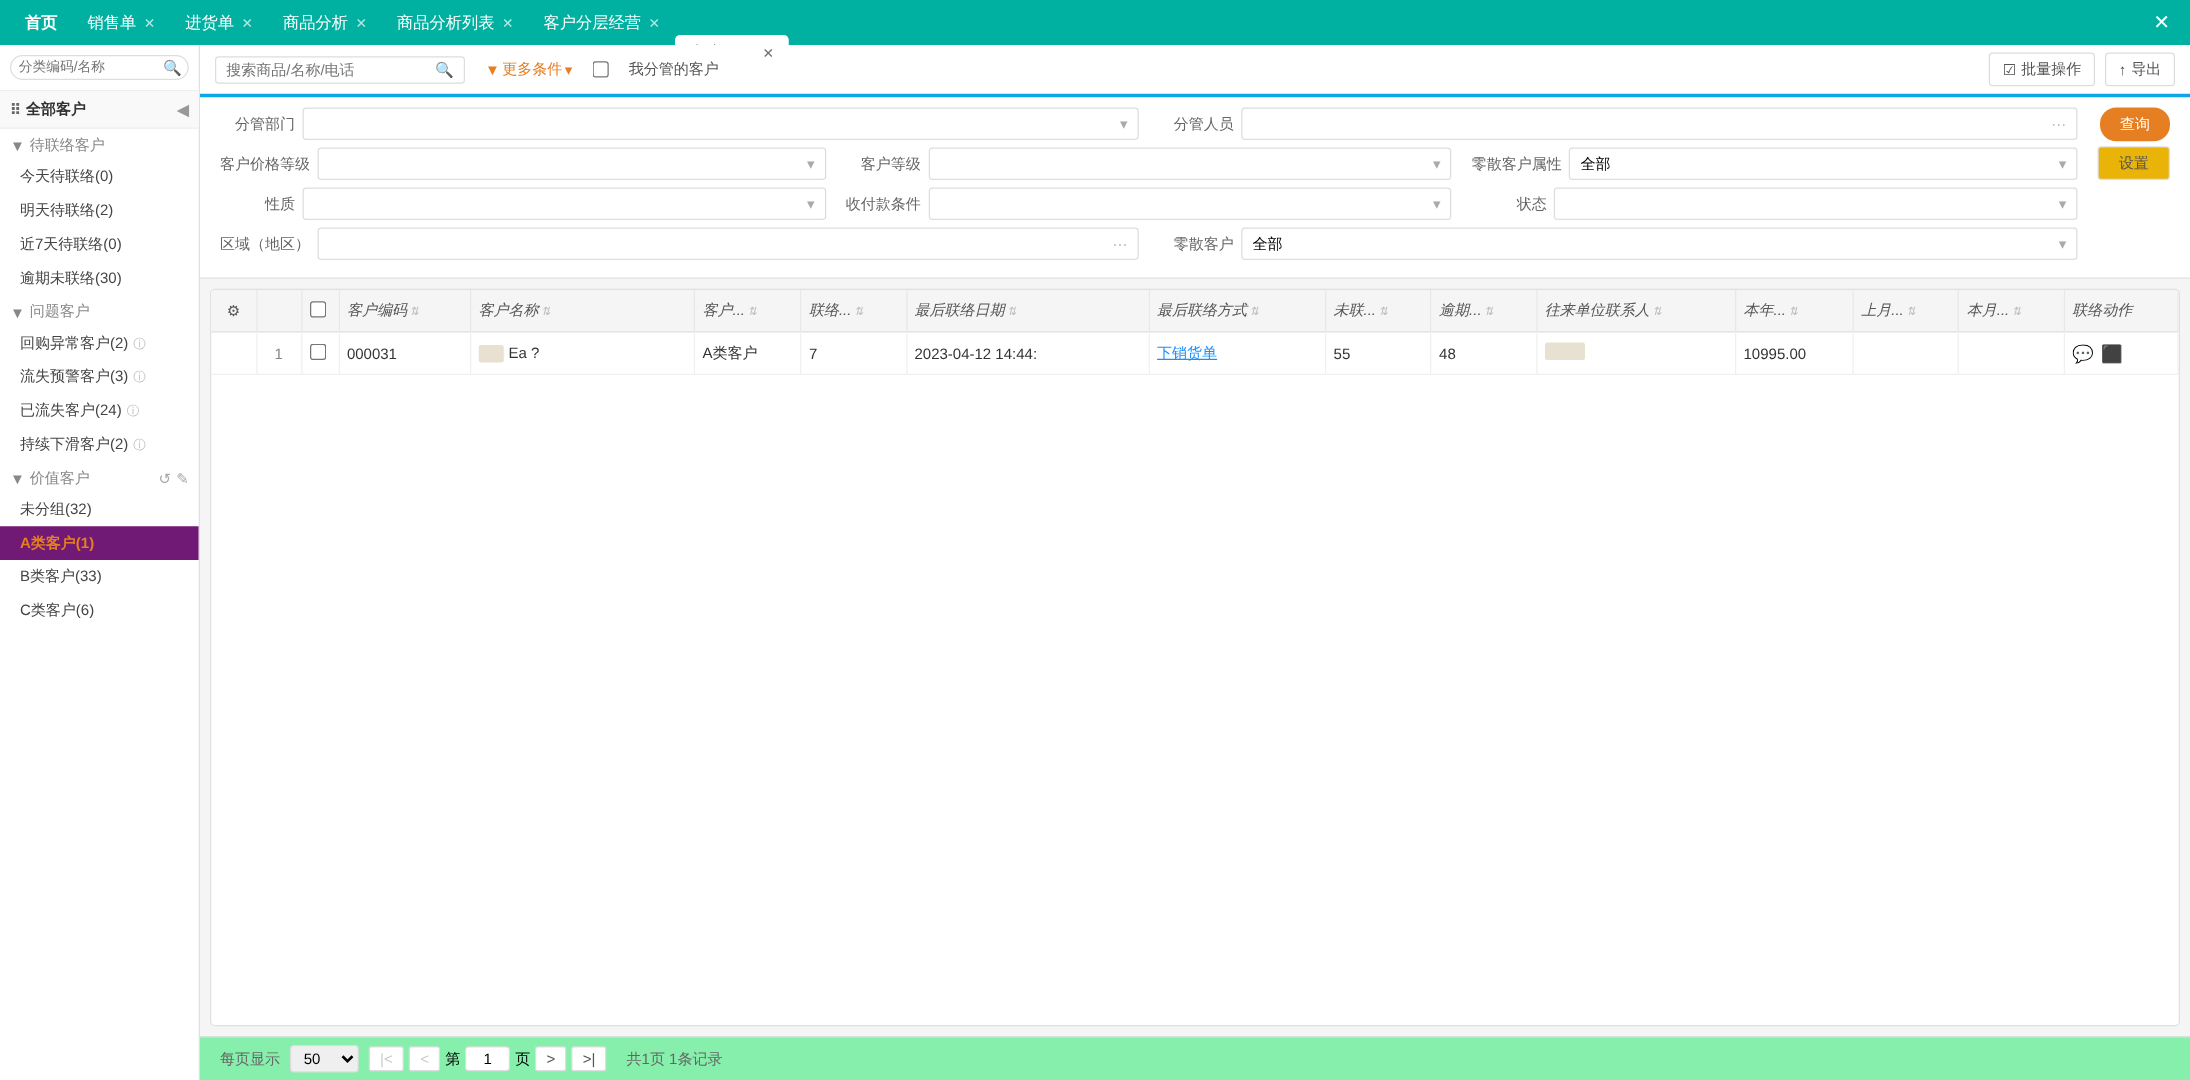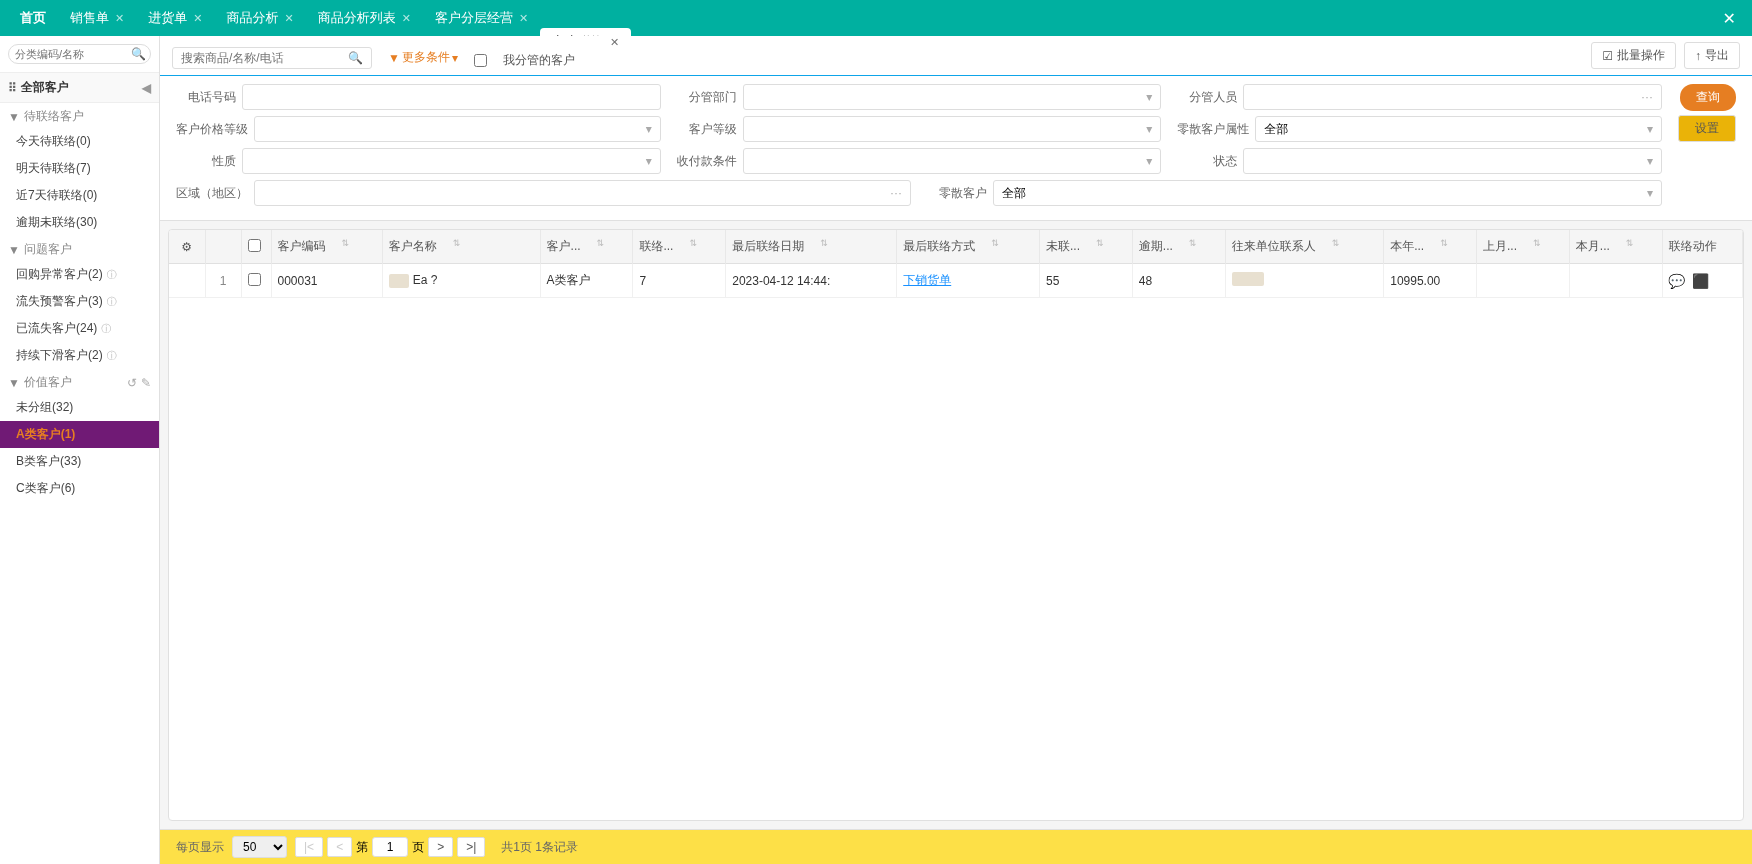--- a/index.html
+++ b/index.html
@@ -99,24 +99,24 @@
     .content-area {
       flex: 1;
       display: flex;
       flex-direction: column;
       overflow: hidden;
     }
 
     
     .toolbar {
       display: flex;
-      align-items: flex-end;
+      align-items: center;
       padding: 6px 12px;
       background: #fff;
-      border-bottom: 1px solid #0ea5e9;
+      border-bottom: 3px solid #0ea5e9;
       gap: 8px;
     }
     .search-box {
       display: flex;
       align-items: center;
       border: 1px solid #ddd;
       border-radius: 3px;
       padding: 3px 8px;
       width: 200px;
     }
@@ -265,43 +265,44 @@
     thead th {
       padding: 8px 6px;
       text-align: left;
       color: #555;
       font-weight: normal;
       border-right: 1px solid #e8e8e8;
       white-space: nowrap;
     }
     thead th .th-inner {
       display: flex;
-      align-items: flex-start;
-      gap: 16px;
+      align-items: center;
+      gap: 2px;
+      font-style: italic;
     }
     thead th .sort-icon { color: #bbb; font-size: 9px; }
     tbody tr {
       border-bottom: 1px solid #f0f0f0;
     }
     tbody td {
       padding: 8px 6px;
       color: #333;
       border-right: 1px solid #f0f0f0;
       white-space: nowrap;
     }
     .link-text { color: #1890ff; cursor: pointer; text-decoration: underline; }
     .settings-col { width: 36px; text-align: center; }
     .num-col { width: 36px; text-align: center; color: #888; }
 
     
     .pagination {
       display: flex;
       align-items: center;
       padding: 6px 16px;
-      background: #fde047;
+      background: #86efac;
       border-top: 1px solid #e0e0e0;
       gap: 8px;
     }
     .page-size-label { color: #666; }
     .page-size-select {
       border: 1px solid #ddd;
       border-radius: 3px;
       padding: 2px 6px;
       font-size: 12px;
       cursor: pointer;
@@ -363,21 +364,21 @@
       <span class="grid-icon">⠿</span>
       <span>全部客户</span>
       <span class="collapse-icon">◀</span>
     </div>
     <div id="sidebar-groups-container">
         <div class="sidebar-group-label">
           <span class="arrow">▼</span>
           <span>待联络客户</span>
         </div>
         <div class="sidebar-item">今天待联络(0)</div>
-        <div class="sidebar-item">明天待联络(7)</div>
+        <div class="sidebar-item">明天待联络(2)</div>
         <div class="sidebar-item">近7天待联络(0)</div>
         <div class="sidebar-item">逾期未联络(30)</div>
         <div class="sidebar-group-label">
           <span class="arrow">▼</span>
           <span>问题客户</span>
         </div>
         <div class="sidebar-item">回购异常客户(2)<span class="info-icon">ⓘ</span></div>
         <div class="sidebar-item">流失预警客户(3)<span class="info-icon">ⓘ</span></div>
         <div class="sidebar-item">已流失客户(24)<span class="info-icon">ⓘ</span></div>
         <div class="sidebar-item">持续下滑客户(2)<span class="info-icon">ⓘ</span></div>
@@ -418,24 +419,20 @@
         <span>↑</span>
         <span>导出</span>
       </div>
     </div>
 
     <div class="filter-panel">
       <div style="display:flex; gap:8px;">
         <div style="flex:1;">
 
           <div class="filter-row">
-            <div class="filter-field">
-              <label>电话号码</label>
-              <div class="filter-input"></div>
-            </div>
             <div class="filter-field">
               <label>分管部门</label>
               <div class="filter-select">
                 <span></span>
                 <span class="arrow">▾</span>
               </div>
             </div>
             <div class="filter-field">
               <label>分管人员</label>
               <div class="filter-select-dots">

